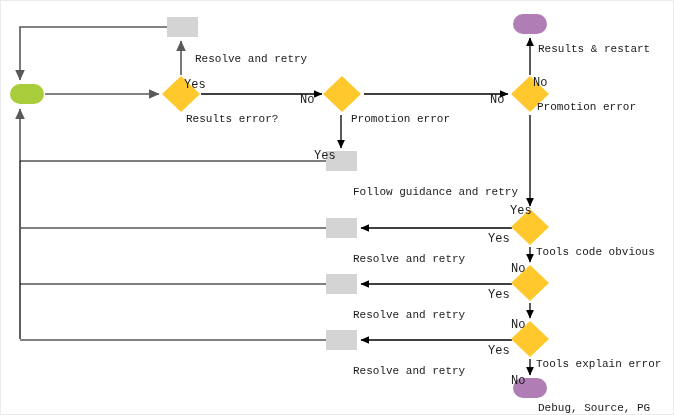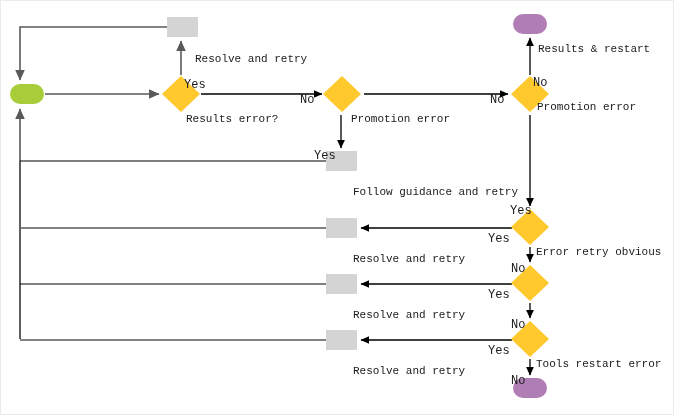--- a/index.html
+++ b/index.html
@@ -96,23 +96,24 @@
     <polygon points="341,75 360,93 341,111 322,93" fill="#ffc82d"></polygon>
     <polygon points="529,75 548,93 529,111 510,93" fill="#ffc82d"></polygon>
     <polygon points="529,208 548,226 529,244 510,226" fill="#ffc82d"></polygon>
     <polygon points="529,264 548,282 529,300 510,282" fill="#ffc82d"></polygon>
     <polygon points="529,320 548,338 529,356 510,338" fill="#ffc82d"></polygon>
   </svg>
 
   <div class="lbl node-label" style="left:185px;top:94px;">Results error?</div>
   <div class="lbl node-label" style="left:350px;top:94px;">Promotion error</div>
   <div class="lbl node-label" style="left:536px;top:82px;">Promotion error</div>
-  <div class="lbl node-label" style="left:535px;top:227px;">Error retry obvious</div>
-  <div class="lbl node-label" style="left:535px;top:339px;">Tools restart error</div>
+  <div class="lbl node-label" style="left:535px;top:227px;">Tools code obvious</div>
+  <div class="lbl node-label" style="left:535px;top:339px;">Tools explain error</div>
   <div class="lbl node-label" style="left:537px;top:24px;">Results &amp; restart</div>
+  <div class="lbl node-label" style="left:537px;top:383px;">Debug, Source, PG</div>
   <div class="lbl node-label" style="left:194px;top:34px;">Resolve and retry</div>
   <div class="lbl node-label" style="left:352px;top:167px;">Follow guidance and retry</div>
   <div class="lbl node-label" style="left:352px;top:234px;">Resolve and retry</div>
   <div class="lbl node-label" style="left:352px;top:290px;">Resolve and retry</div>
   <div class="lbl node-label" style="left:352px;top:346px;">Resolve and retry</div>
 
   <div class="lbl small" style="left:183px;top:60px;">Yes</div>
   <div class="lbl small" style="left:299px;top:75px;">No</div>
   <div class="lbl small" style="left:313px;top:131px;">Yes</div>
   <div class="lbl small" style="left:489px;top:75px;">No</div>

